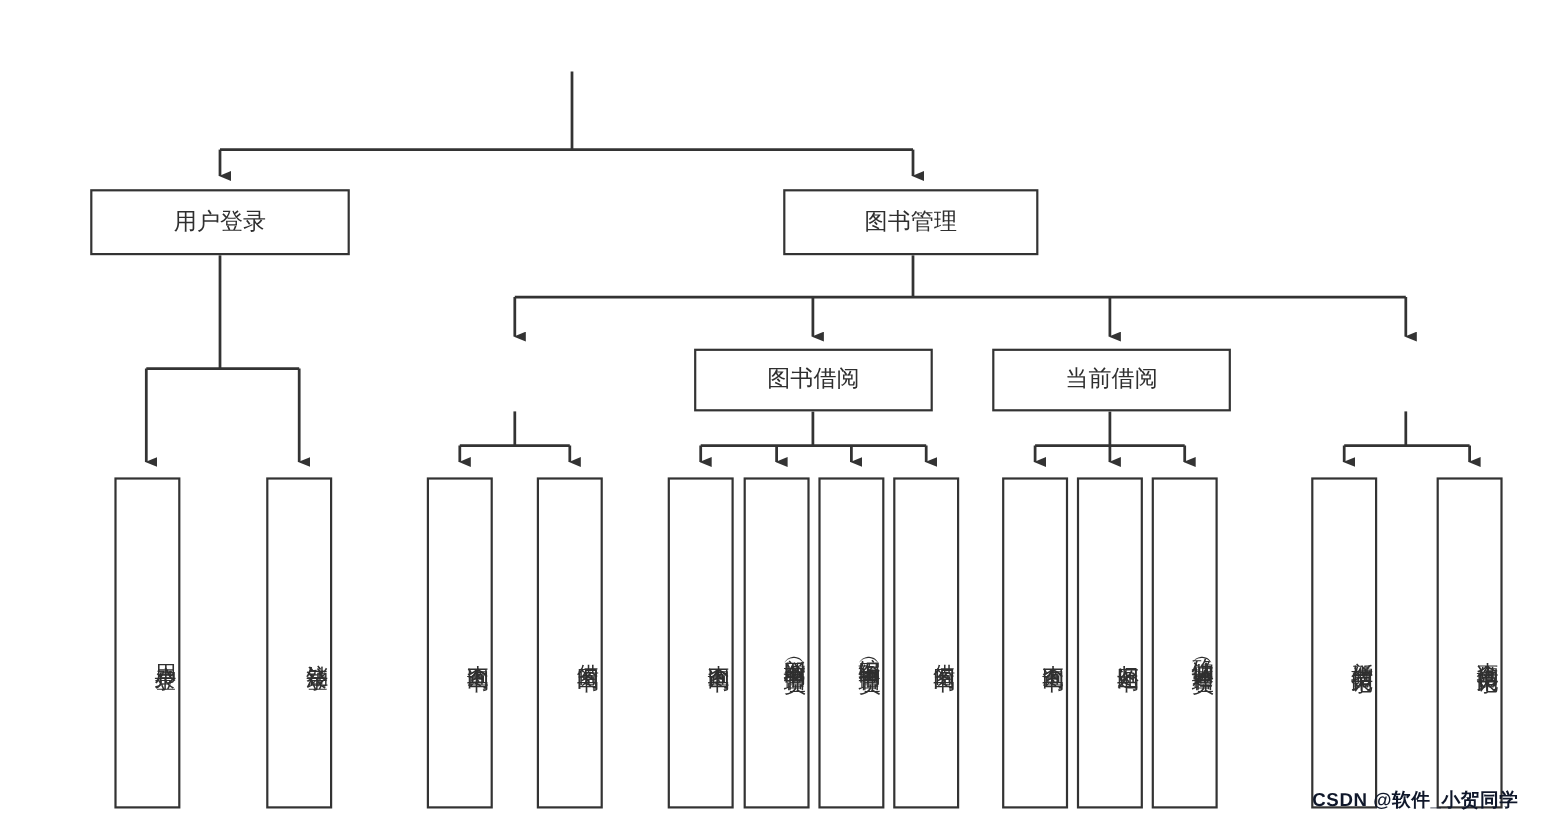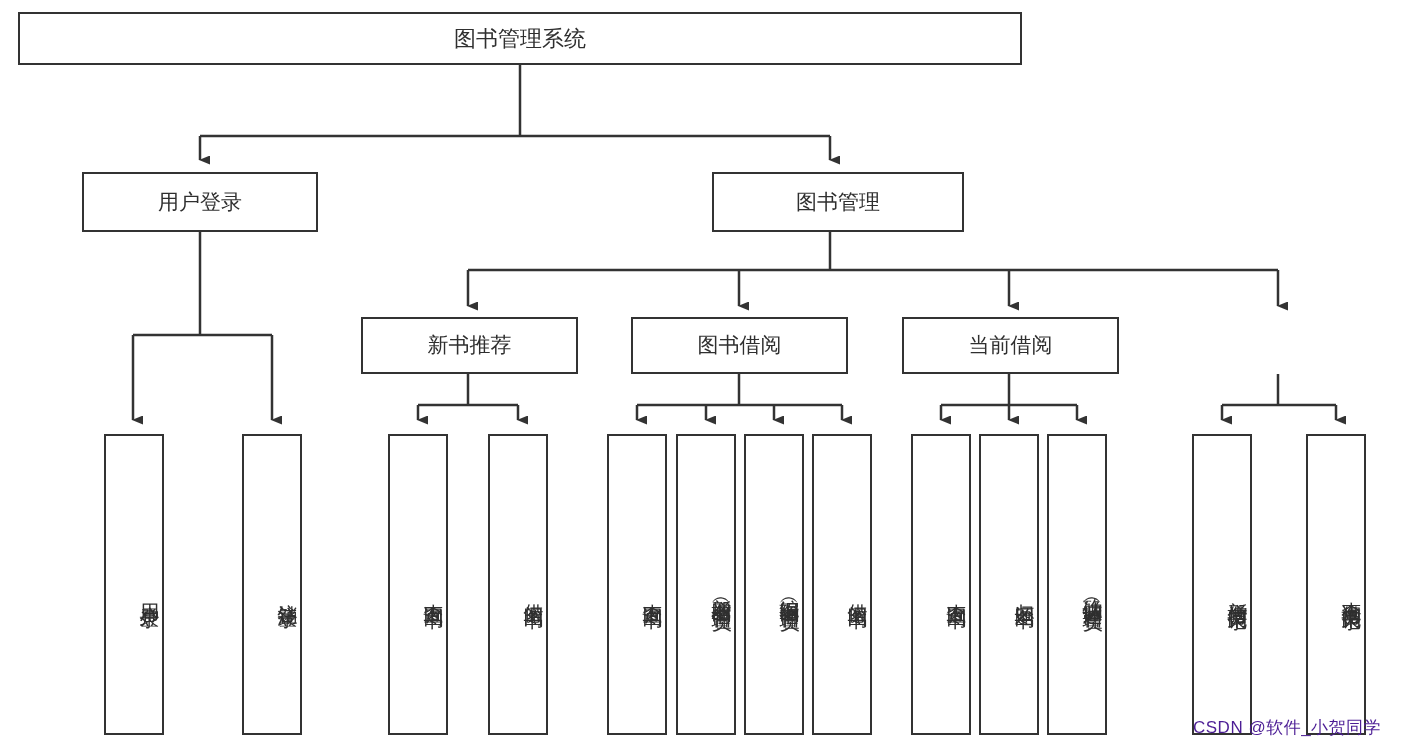--- a/index.html
+++ b/index.html
@@ -53,23 +53,24 @@
     justify-content: center;
   }
   .node.v .vlabel {
     writing-mode: vertical-rl;
     text-orientation: upright;
     white-space: nowrap;
   }
   .watermark {
     position: absolute;
     font-size: 17px;
-    color: #4c1d95;
+    color: #0f172a;
     white-space: nowrap;
     letter-spacing: 0.5px;
+    font-weight: bold;
   }
 </style>
 </head>
 <body>
 
 <div id="canvas">
 
   <svg class="connectors" viewBox="0 0 1405 747" xmlns="http://www.w3.org/2000/svg">
     <defs>
       <marker id="arrowhead" markerWidth="9" markerHeight="11" refX="4.5" refY="10" orient="auto" markerUnits="userSpaceOnUse">
@@ -113,34 +114,28 @@
       <path d="M 1009,405 L 1009,420" marker-end="url(#arrowhead)"></path>
       <path d="M 1077,405 L 1077,420" marker-end="url(#arrowhead)"></path>
 
       <path d="M 1278,374 L 1278,405"></path>
       <path d="M 1222,405 L 1336,405"></path>
       <path d="M 1222,405 L 1222,420" marker-end="url(#arrowhead)"></path>
       <path d="M 1336,405 L 1336,420" marker-end="url(#arrowhead)"></path>
     </g>
   </svg>
 
-  <div class="node root" style="left:18px; top:12px; width:1004px; height:53px;">
-    <span>图书管理系统</span>
-  </div>
 
   <div class="node h" style="left:82px; top:172px; width:236px; height:60px;">
     <span>用户登录</span>
   </div>
-  <div class="node h" style="left:712px; top:172px; width:252px; height:60px;">
+  <div class="node h" style="left:712px; top:172px; width:232px; height:60px;">
     <span>图书管理</span>
   </div>
 
-  <div class="node h" style="left:361px; top:317px; width:217px; height:57px;">
-    <span>新书推荐</span>
-  </div>
   <div class="node h" style="left:631px; top:317px; width:217px; height:57px;text-align:right;">
     <span>图书借阅</span>
   </div>
   <div class="node h" style="left:902px; top:317px; width:217px; height:57px;">
     <span>当前借阅</span>
   </div>
 
   <div class="node v" style="left:104px; top:434px; width:60px; height:301px;">
     <span class="vlabel">用户登录</span>
   </div>

